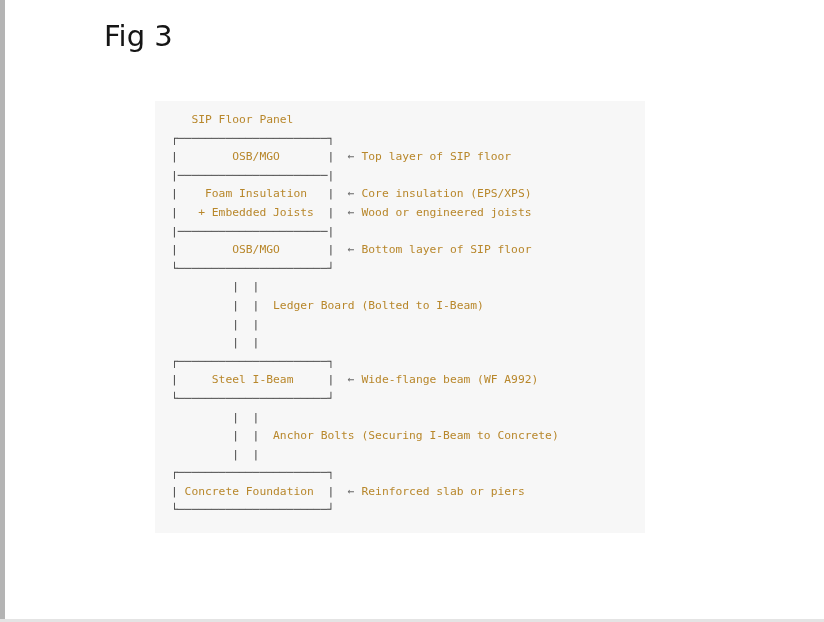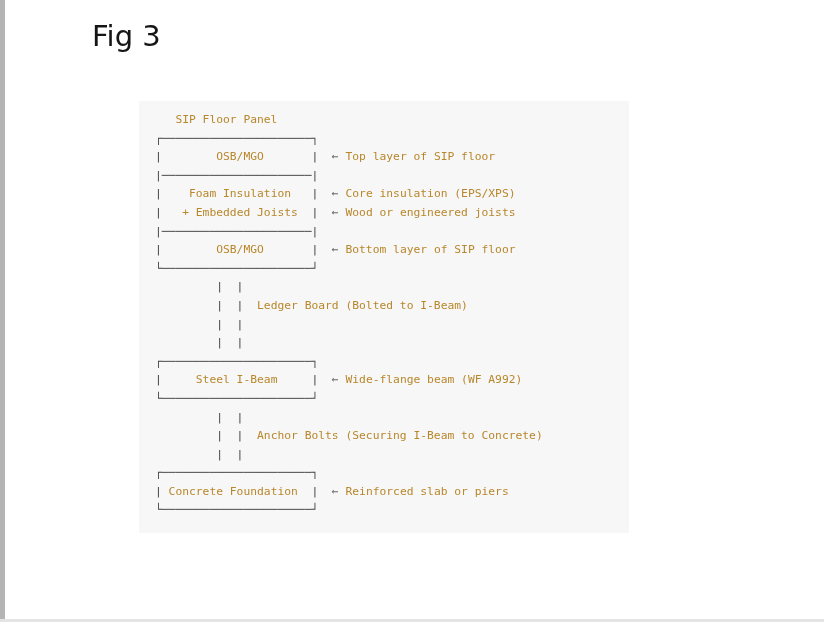--- a/index.html
+++ b/index.html
@@ -18,30 +18,30 @@
     background: var(--left-edge, #b4b4b4);
   }
   .bottom-edge {
     position: absolute;
     left: 0; bottom: 0;
     width: 824px; height: 3px;
     background: var(--bottom-edge, #e4e4e4);
   }
   .fig-title {
     position: absolute;
-    left: 92px; top: 19px;
+    left: 104px; top: 19px;
     margin: 0;
     font-size: 29px;
     font-weight: 400;
     color: var(--title-text, #151515);
     white-space: pre;
   }
   .panel {
     position: absolute;
-    left: 139px; top: 101px;
+    left: 155px; top: 101px;
     width: 490px; height: 432px;
     background: var(--panel-bg, #f7f7f7);
   }
   .diagram {
     margin: 0;
     padding: 10px 0 0 16px;
     font-family: "DejaVu Sans Mono", "Liberation Mono", monospace;
     font-size: 11.3px;
     line-height: 18.6px;
     white-space: pre;

